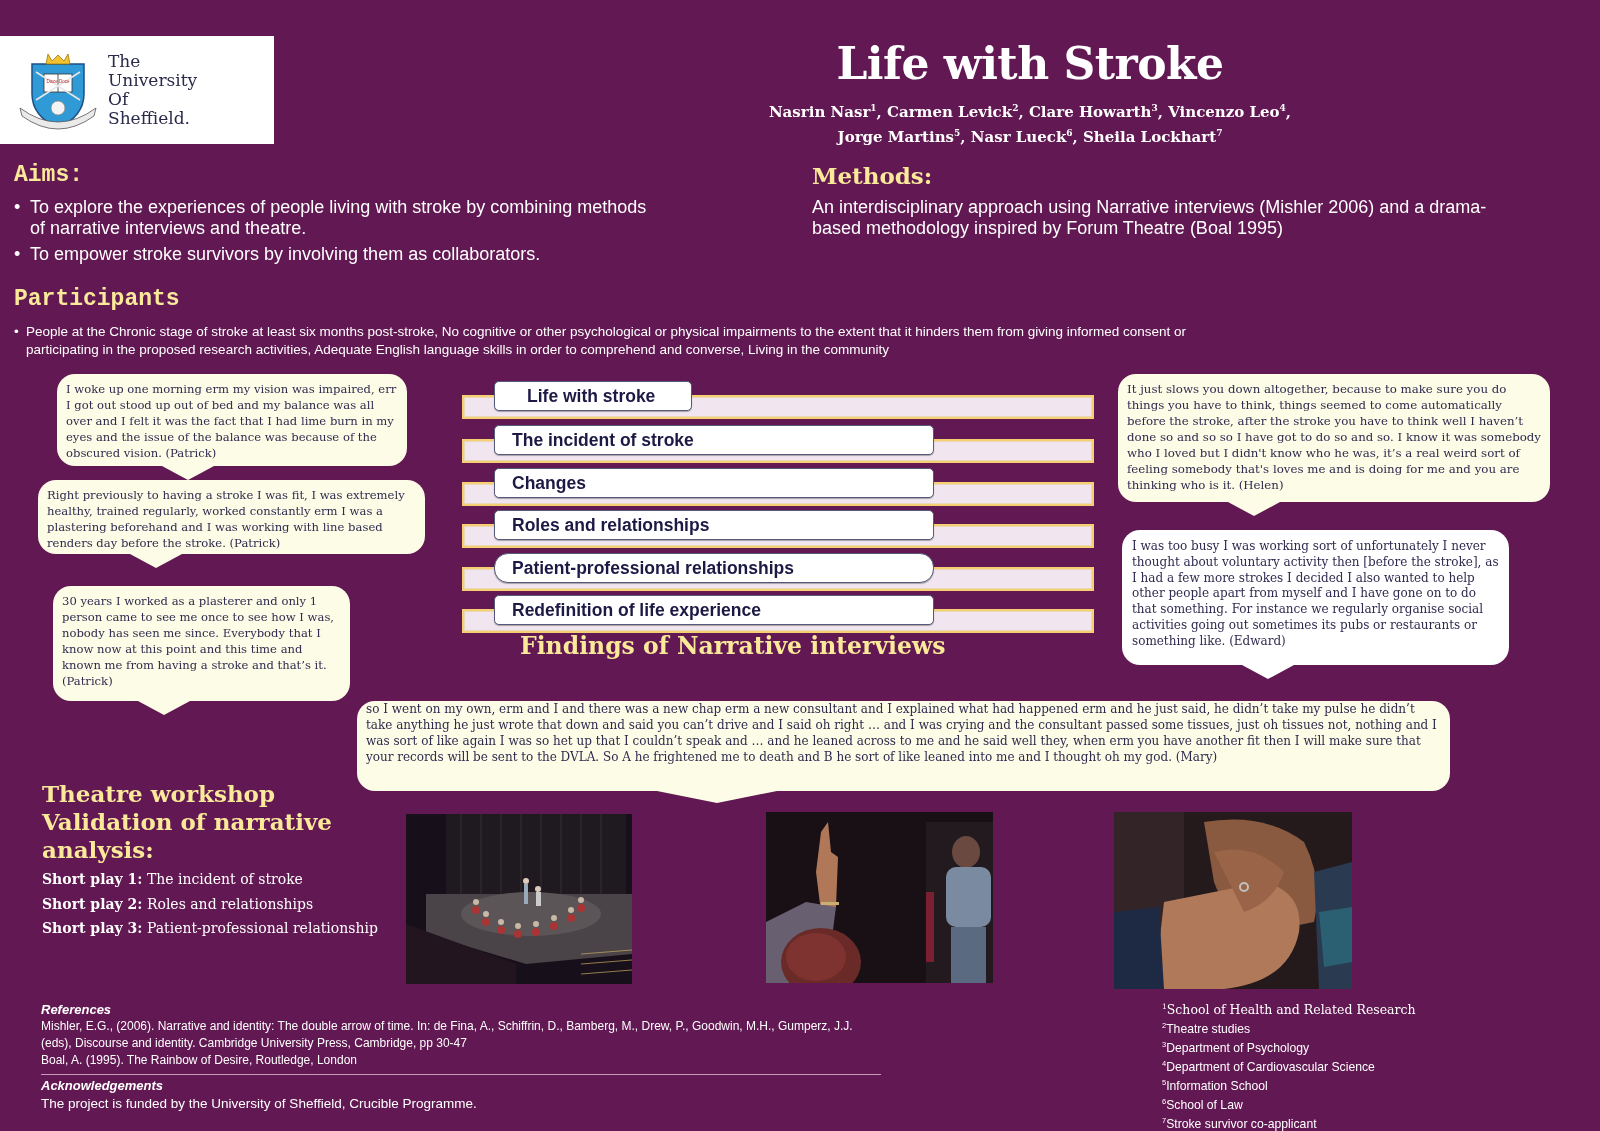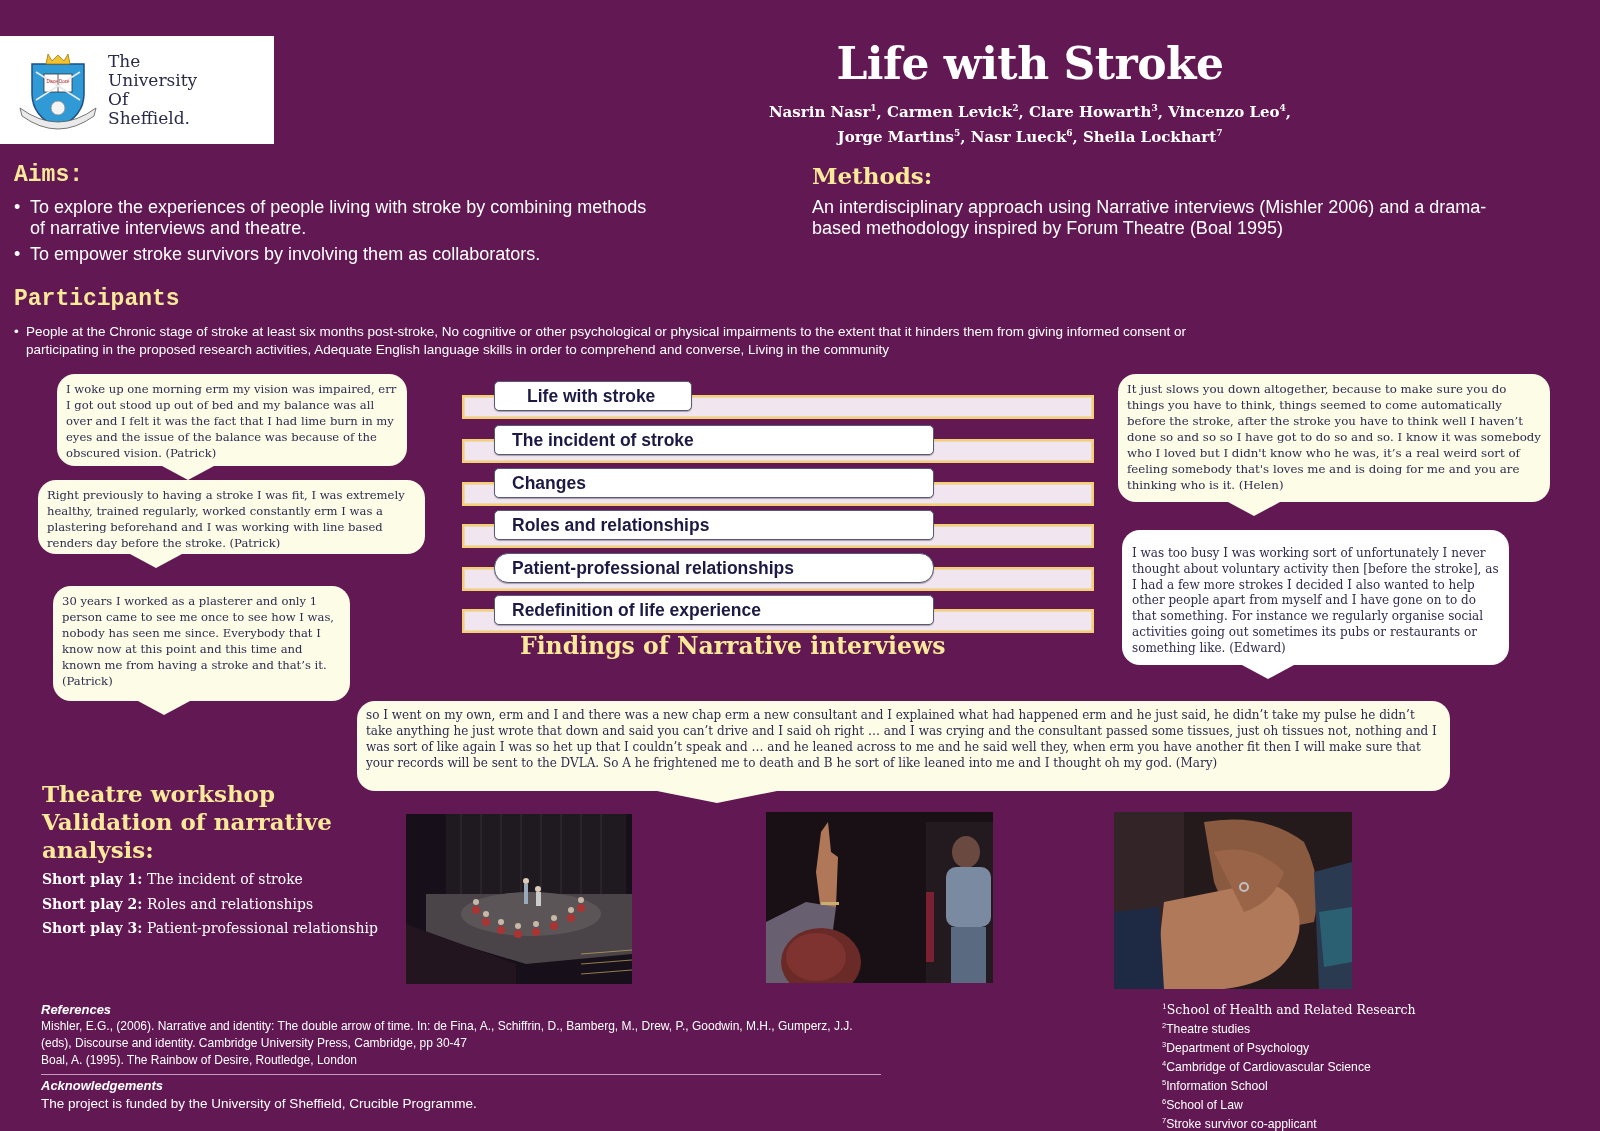--- a/index.html
+++ b/index.html
@@ -53,23 +53,23 @@
   .bubble.white::after { border-top-color: #ffffff; }
 
   #q1 { left: 57px; top: 374px; width: 350px; height: 92px; }
   #q1::after { left: 105px; }
   #q2 { left: 38px; top: 480px; width: 387px; height: 74px; }
   #q2::after { left: 92px; }
   #q3 { left: 53px; top: 586px; width: 297px; height: 115px; }
   #q3::after { left: 85px; }
   #q4 { left: 1118px; top: 374px; width: 432px; height: 128px; font-size: 11.8px; }
   #q4::after { left: 110px; }
-  #q5 { left: 1122px; top: 530px; width: 387px; height: 135px; font-size: 12px; line-height: 15.8px; padding: 16px 10px; }
+  #q5 { left: 1122px; top: 530px; width: 387px; height: 135px; font-size: 12px; line-height: 15.8px; padding: 9px 10px; }
   #q5::after { left: 120px; }
-  #q6 { left: 357px; top: 701px; width: 1093px; height: 90px; font-size: 12px; line-height: 16px; padding: 6px 9px; }
+  #q6 { left: 357px; top: 701px; width: 1093px; height: 90px; font-size: 12px; line-height: 16px; padding: 0 9px; }
   #q6::after { left: 300px; border-left-width: 60px; border-right-width: 60px; border-top-width: 12px; bottom: -12px; }
 
   
   .theme-row { position: absolute; left: 462px; width: 632px; height: 26px; }
   .theme-row .bar {
     position: absolute; left: 0; right: 0; bottom: 0; height: 24px;
     background: #f1e5ef; border: 2px solid #f6cf73; box-shadow: inset 0 0 0 1px #e8d9b8;
   }
   .theme-row .tab {
     position: absolute; left: 32px; top: -12px; height: 30px;
@@ -275,17 +275,17 @@
   <div class="t">Boal, A. (1995). The Rainbow of Desire, Routledge, London</div>
   <hr>
   <div class="h">Acknowledgements</div>
   <div class="ack">The project is funded by the University of Sheffield,  Crucible Programme.</div>
 </div>
 
 <div id="affils" class="abs">
   <div class="first"><sup>1</sup><span>School of Health and Related Research</span></div>
   <div><sup>2</sup><span>Theatre studies</span></div>
   <div><sup>3</sup><span>Department of Psychology</span></div>
-  <div><sup>4</sup><span>Cambridge of Cardiovascular Science</span></div>
+  <div><sup>4</sup><span>Department of Cardiovascular Science</span></div>
   <div><sup>5</sup><span>Information School</span></div>
   <div><sup>6</sup><span>School of Law</span></div>
   <div><sup>7</sup><span>Stroke survivor co-applicant</span></div>
 </div>
 
 </body></html>

